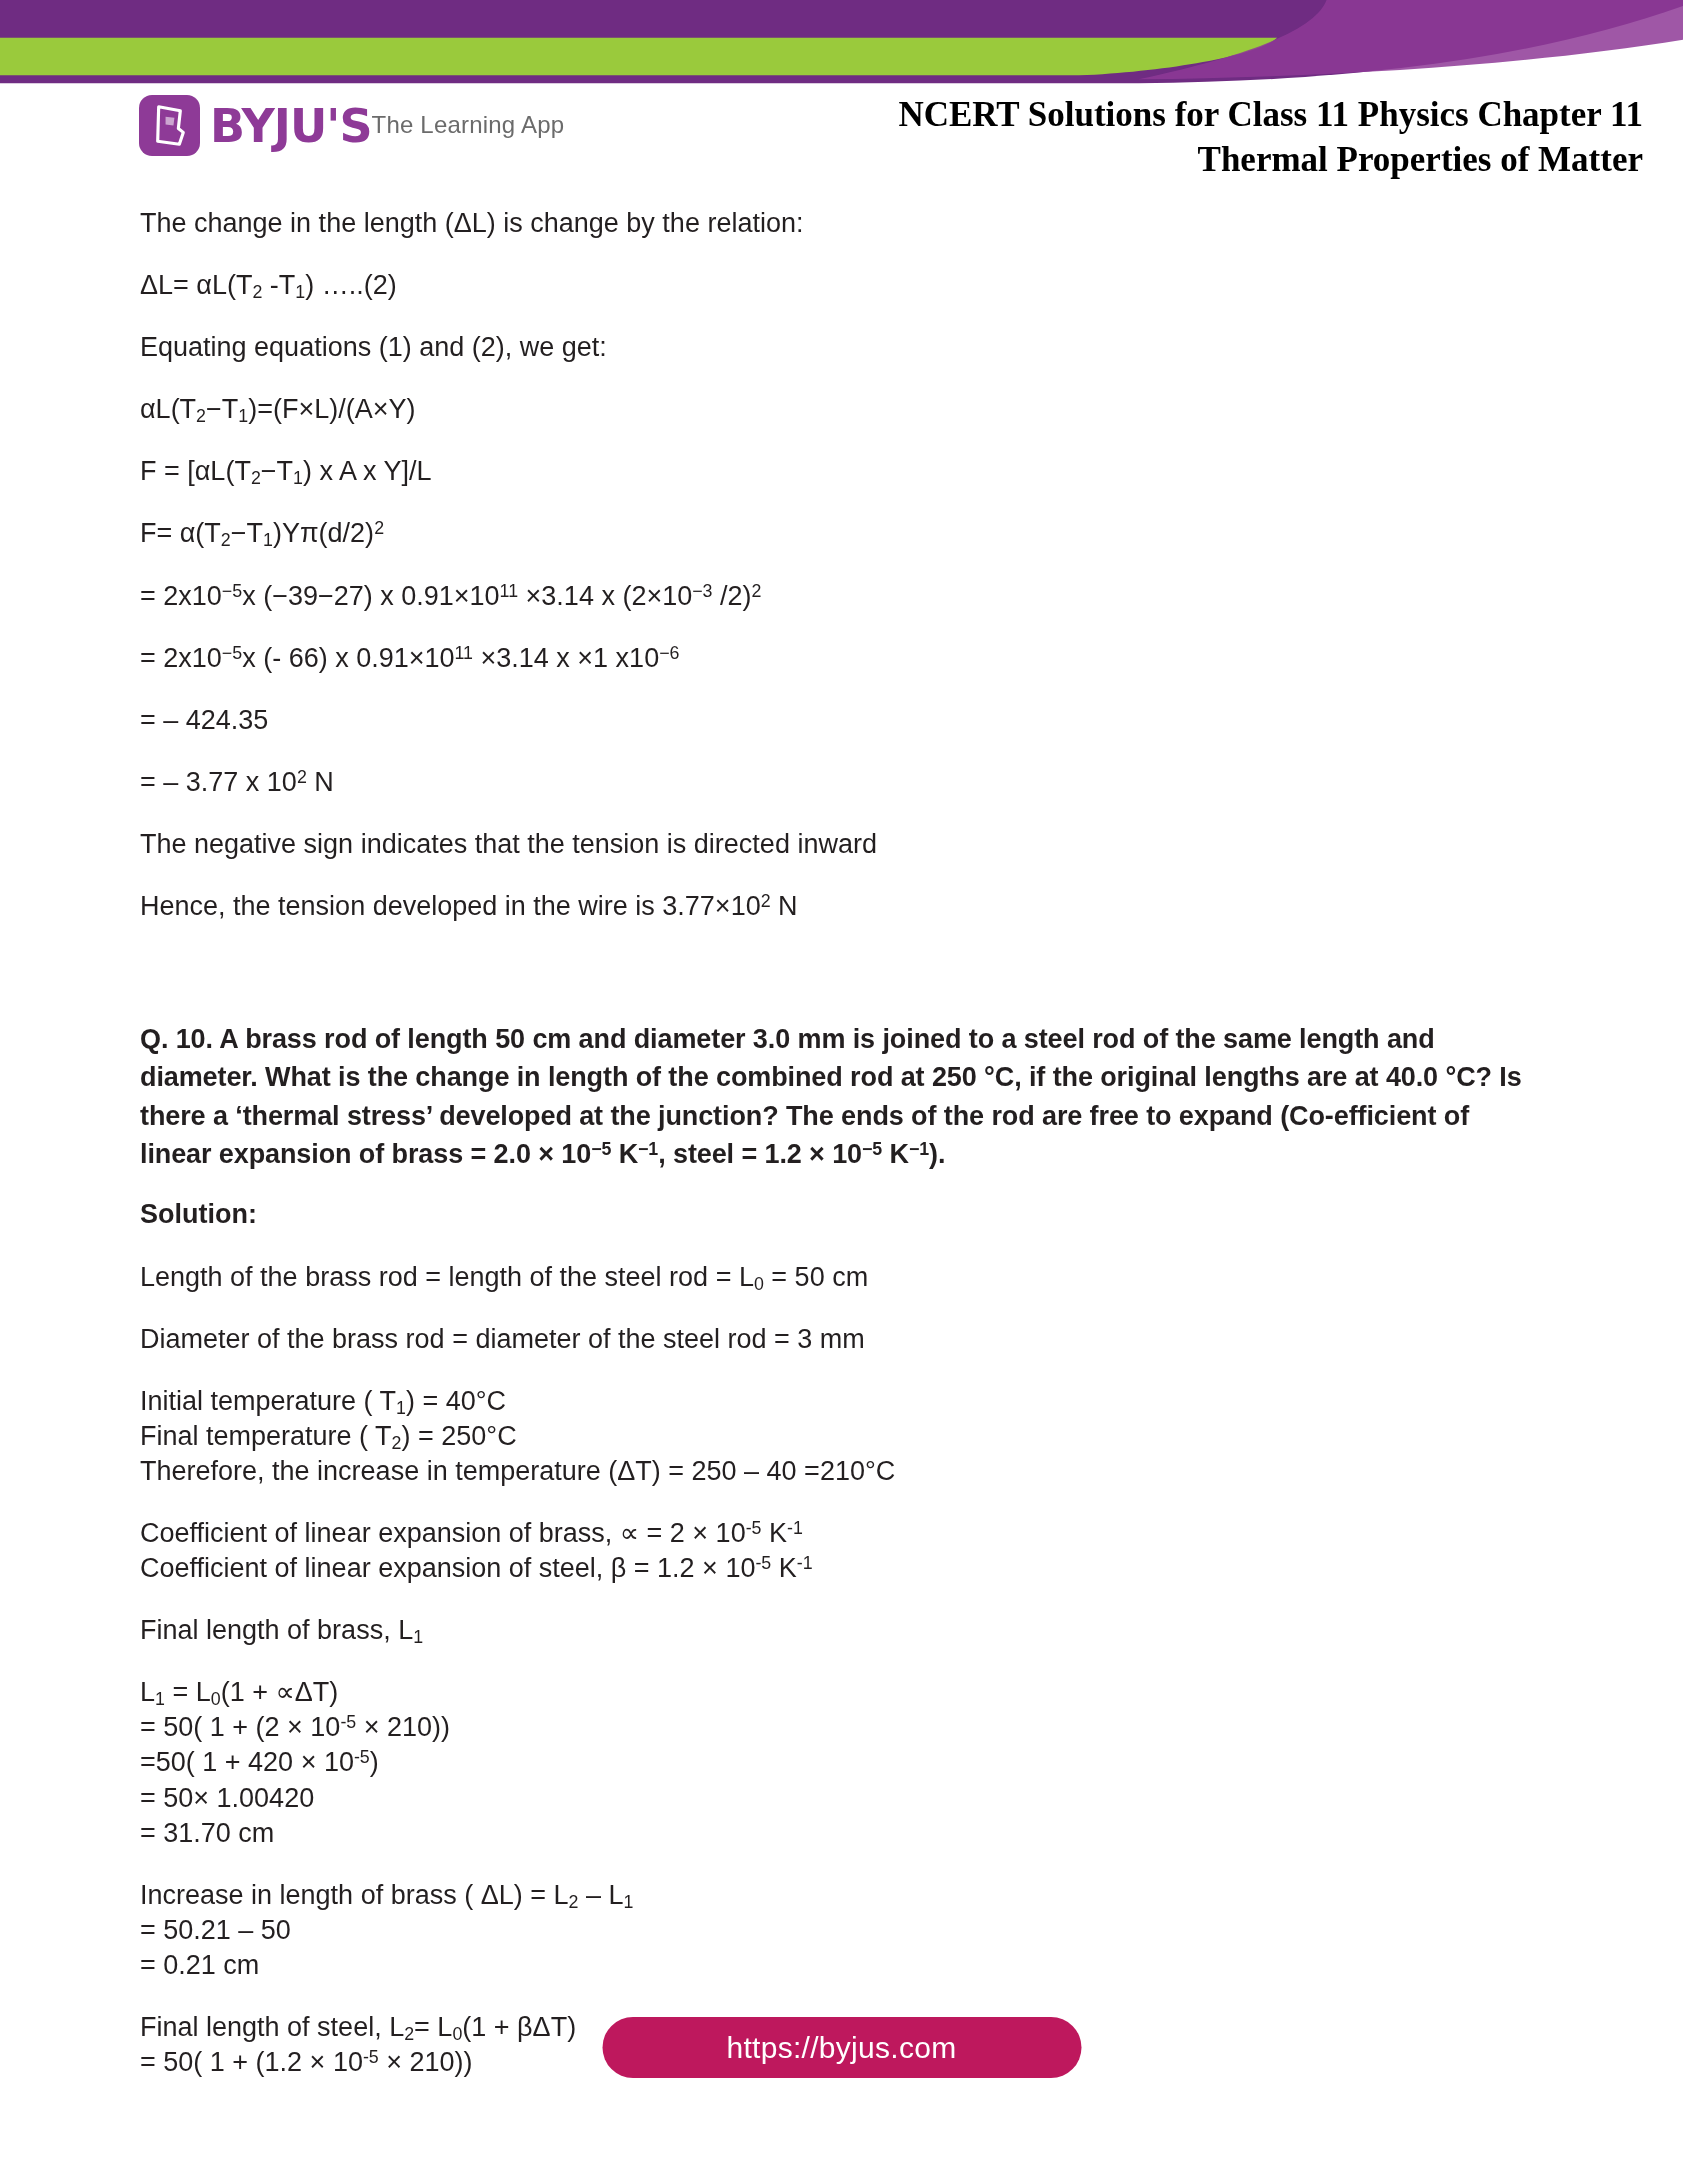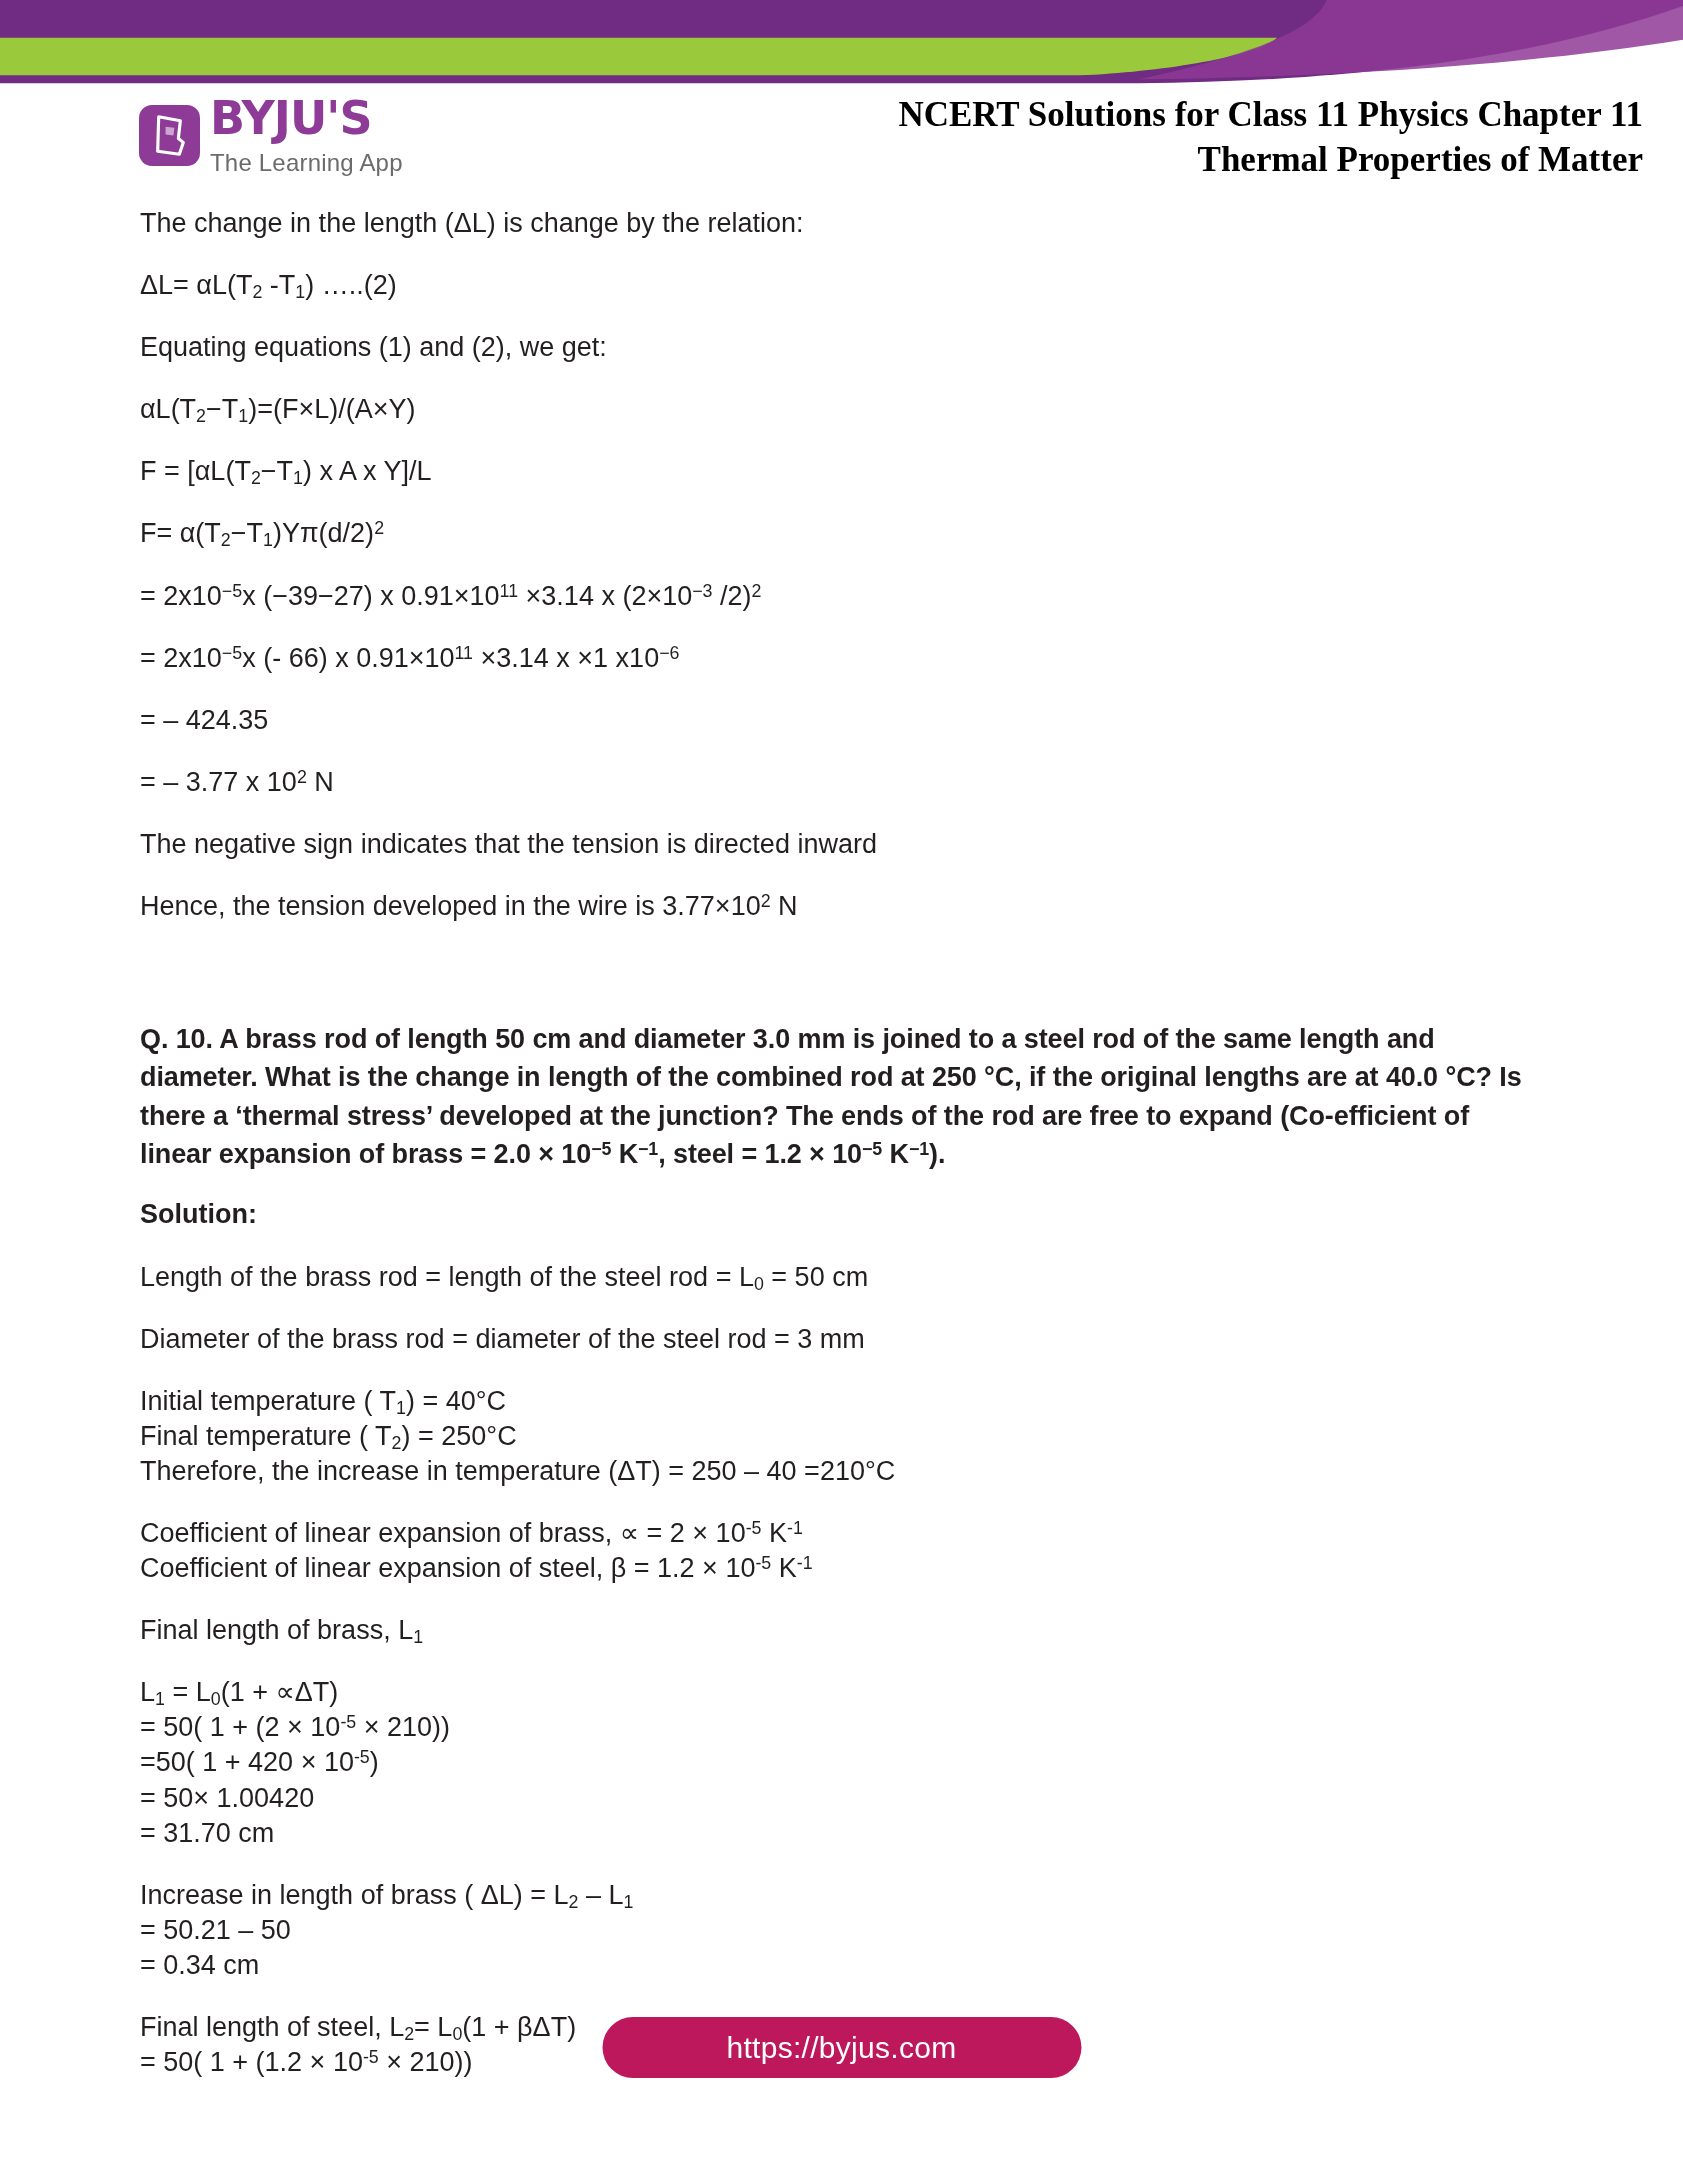--- a/index.html
+++ b/index.html
@@ -44,21 +44,21 @@
   }
   .logo-mark {
     width: 61px;
     height: 61px;
     border-radius: 13px;
     background: #8E3A97;
     position: relative;
     flex: none;
   }
   .logo-mark svg { position: absolute; top: 0; left: 0; }
-  .logo-words { display: flex; flex-direction: column; line-height: 1; }
+  .logo-words { display: flex; flex-direction: row; line-height: 1; }
   .logo-wordmark {
     font-family: "DejaVu Sans", sans-serif;
     font-weight: 700;
     font-size: 46px;
     letter-spacing: -1px;
     color: #8E3A97;
   }
   .logo-tagline {
     font-family: "Liberation Sans", sans-serif;
     font-weight: 400;
@@ -272,21 +272,21 @@
   </div>
 
   <div class="block">
     <span class="ln">
       Increase in length of brass ( ΔL) = L<sub>2</sub> – L<sub>1</sub>
     </span>
     <span class="ln">
       = 50.21 – 50
     </span>
     <span class="ln">
-      = 0.34 cm
+      = 0.21 cm
     </span>
   </div>
 
   <div class="block">
     <span class="ln">
       Final length of steel, L<sub>2</sub>= L<sub>0</sub>(1 + βΔT)
     </span>
     <span class="ln">
       = 50( 1 + (1.2 × 10<sup>-5</sup> × 210))
     </span>

